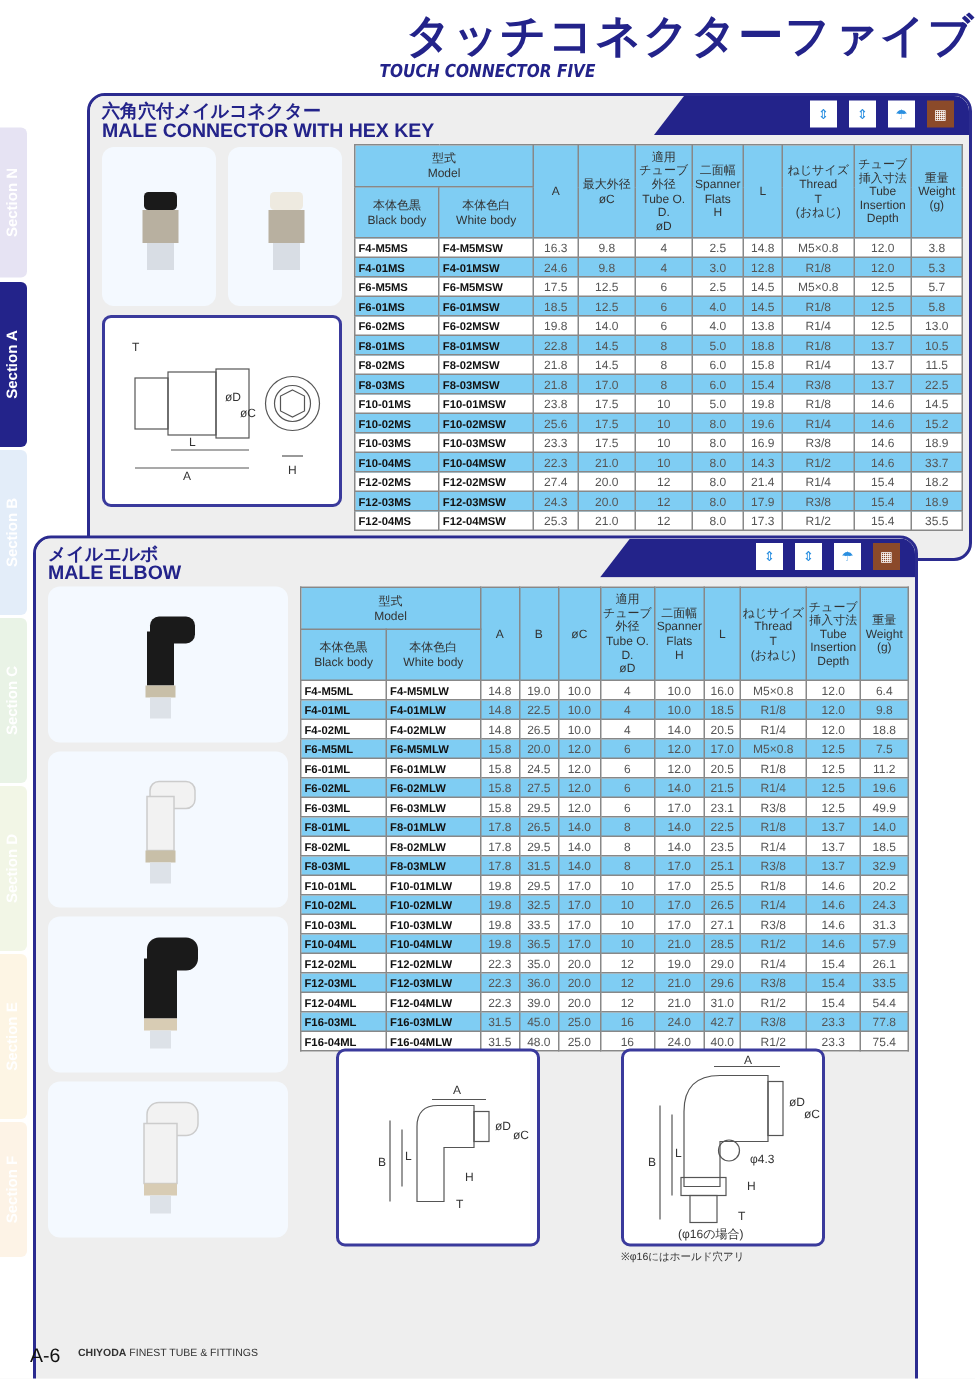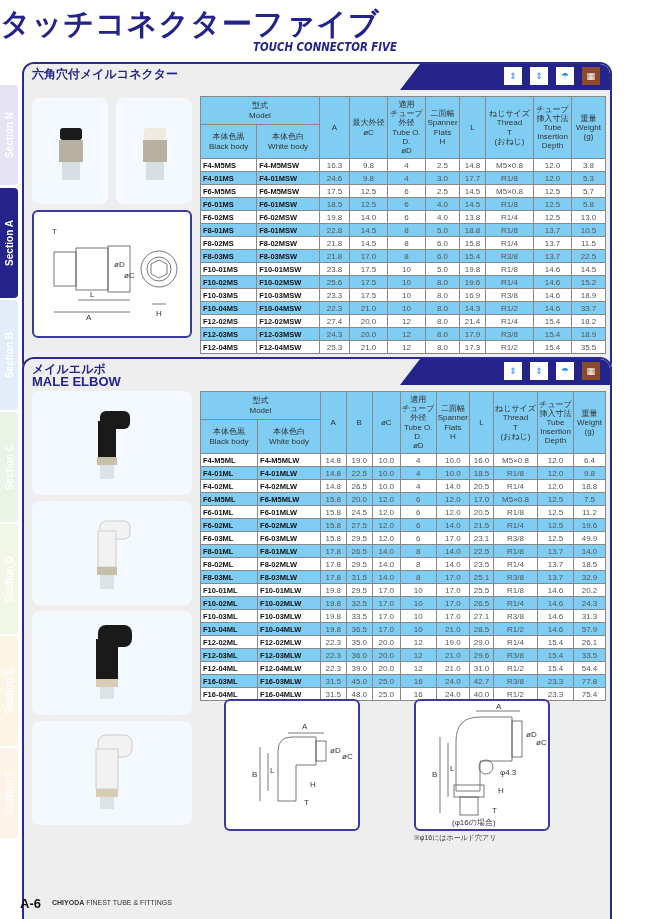--- a/index.html
+++ b/index.html
@@ -1,19 +1,19 @@
 <!DOCTYPE html>
 <html><head>
 <meta charset="utf-8">
 <style>
   * { box-sizing: border-box; margin: 0; padding: 0; }
   html, body { width: 650px; height: 919px; background: #ffffff; overflow: hidden; }
   body { position: relative; font-family: "Liberation Sans", sans-serif; color: #222; }
 
-  .page-title-jp { position: absolute; left: 0; width: 650px; top: 4px; text-align: left;
+  .page-title-jp { position: absolute; left: 0; width: 650px; top: 4px; text-align: right;
     font-family: "DejaVu Sans", sans-serif; font-weight: bold; font-size: 30px; color: #23238a; letter-spacing: 1px; }
   .page-title-en { position: absolute; left: 0; width: 650px; top: 40px; text-align: center;
     font-family: "DejaVu Sans", sans-serif; font-weight: bold; font-style: italic; font-size: 12px; color: #23238a; transform: scaleX(0.85); }
 
   
   .side-tab { position: absolute; left: 0; width: 18px; border-radius: 0 4px 4px 0; }
   .side-tab span { position: absolute; left: 50%; top: 50%; transform: translate(-50%,-50%) rotate(-90deg);
     white-space: nowrap; font-size: 10px; font-weight: bold; color: #ffffff; }
 
   .panel { position: absolute; left: 22px; width: 590px; background: #eeeeee; border: 2px solid #2b2b8f; border-radius: 12px; overflow: hidden; }
@@ -28,21 +28,21 @@
   .photo { position: absolute; background: #f4f9ff; border-radius: 8px; }
   .drawing { position: absolute; background: #ffffff; border: 2px solid #3a3a9c; border-radius: 6px; }
 
   table.spec { position: absolute; border-collapse: collapse; font-size: 8px; background: #fff; }
   table.spec th { background: #7fcdf3; color: #333; font-weight: normal; border: 1px solid #888; text-align: center; line-height: 1.15; padding: 1px; }
   table.spec td { border: 1px solid #888; text-align: center; height: 13px; color: #555; padding: 0 2px; }
   table.spec td.m { text-align: left; color: #111; font-weight: bold; font-size: 7.5px; }
   table.spec tr.alt td { background: #7fcdf3; }
 
   .note { position: absolute; font-size: 7px; color: #333; }
-  .footer-page { position: absolute; left: 20px; top: 896px; font-size: 13px; font-weight: bold; color: #111; }
+  .footer-page { position: absolute; left: 20px; top: 896px; font-size: 13px; font-weight: normal; color: #111; }
   .footer-brand { position: absolute; left: 52px; top: 899px; font-size: 7px; color: #333; }
   .footer-brand b { font-weight: bold; }
   svg { display: block; }
 </style>
 </head>
 <body>
 
 <div class="page-title-jp">タッチコネクターファイブ</div>
 <div class="page-title-en">TOUCH CONNECTOR FIVE</div>
 
@@ -61,24 +61,25 @@
 <div class="side-tab" style="top:524px;height:110px;background:#f2f6e6;">
     <span>Section D</span>
   </div>
 <div class="side-tab" style="top:636px;height:110px;background:#fdf5e4;">
     <span>Section E</span>
   </div>
 <div class="side-tab" style="top:748px;height:90px;background:#fdf3e6;">
     <span>Section F</span>
   </div>
 
-<div class="panel" style="top:62px;height:312px;">
+<div class="panel" style="top:62px;height:312px;margin-left:36px;">
   <div class="panel-head">
     <div class="head-band"></div>
     <div class="panel-title-jp">六角穴付メイルコネクター</div>
+    <div class="panel-title-en">MALE CONNECTOR WITH HEX KEY</div>
     <div class="icons">
       <div class="icon-box">⇕</div>
       <div class="icon-box">⇕</div>
       <div class="icon-box">☂</div>
       <div class="icon-box qr">▦</div>
     </div>
   </div>
 
   <div class="photo" style="left:8px;top:34px;width:76px;height:106px;">
     <svg width="76" height="106">
@@ -169,21 +170,21 @@
           <td>12.0</td>
           <td>3.8</td>
         </tr>
         <tr class="alt">
           <td class="m">F4-01MS</td>
           <td class="m">F4-01MSW</td>
           <td>24.6</td>
           <td>9.8</td>
           <td>4</td>
           <td>3.0</td>
-          <td>17.7</td>
+          <td>12.8</td>
           <td>R1/8</td>
           <td>12.0</td>
           <td>5.3</td>
         </tr>
         <tr>
           <td class="m">F6-M5MS</td>
           <td class="m">F6-M5MSW</td>
           <td>17.5</td>
           <td>12.5</td>
           <td>6</td>

